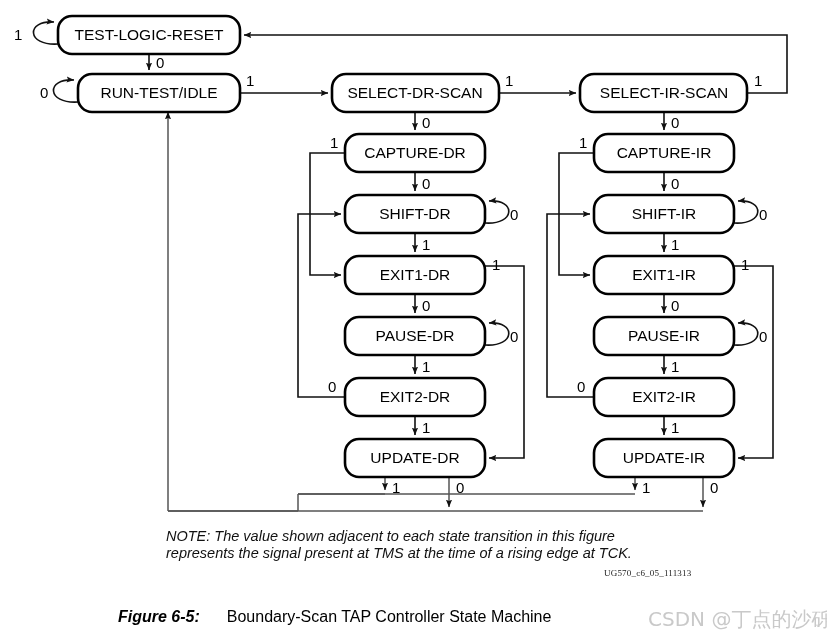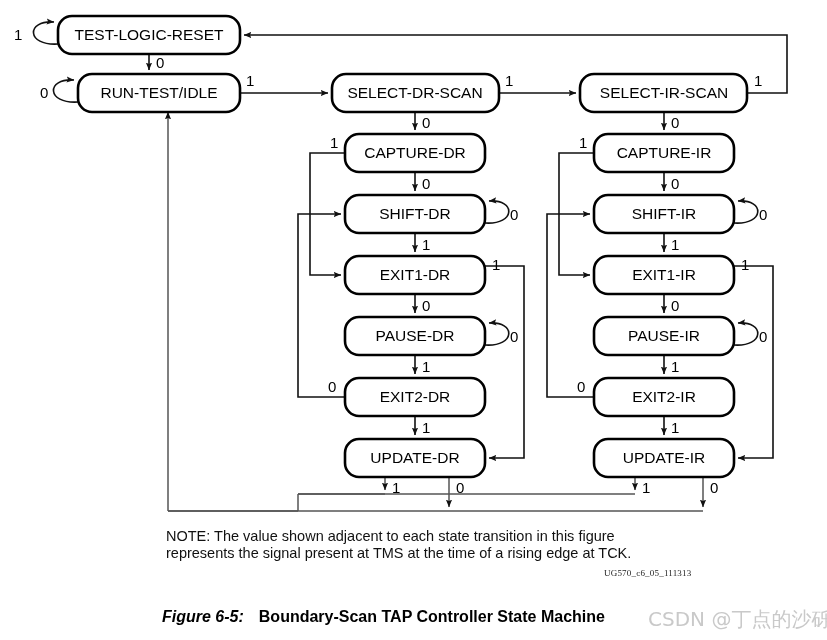--- a/index.html
+++ b/index.html
@@ -1,28 +1,28 @@
 <!DOCTYPE html>
 <html><head>
 <meta charset="utf-8">
 <style>
   html,body{margin:0;padding:0;background:#ffffff;}
   body{width:827px;height:640px;position:relative;overflow:hidden;
        font-family:"Liberation Sans",sans-serif;color:#000;}
   #diagram{position:absolute;left:0;top:0;width:827px;height:640px;}
   .note{position:absolute;left:166px;top:528px;width:560px;
         font-family:"Liberation Sans",sans-serif;font-size:14.5px;
-        line-height:17px;color:#111;white-space:pre-line;}
+        line-height:17px;color:#111;white-space:pre-line;font-style:italic;}
   .docid{position:absolute;left:604px;top:568px;
          font-family:Liberation Serif, serif;font-size:9px;
          color:#222;letter-spacing:.2px;}
   .caption{position:absolute;left:118px;top:608px;
            font-family:"Liberation Sans",sans-serif;font-size:16px;}
-  .cap-fig{font-style:italic;font-weight:bold;margin-left:44px;}
-  .cap-title{font-weight:bold;margin-left:15px;}
+  .cap-fig{font-style:italic;font-weight:bold;}
+  .cap-title{font-weight:normal;margin-left:27px;}
   .watermark{position:absolute;left:648px;top:606px;font-size:20px;
              color:#c9c9c9;font-family:"DejaVu Sans",sans-serif;
              white-space:nowrap;pointer-events:none;}
   .st-label{font-family:"Liberation Sans",sans-serif;font-size:15.5px;
             fill:#000;text-anchor:middle;dominant-baseline:middle;}
   .tr-label{font-family:"Liberation Sans",sans-serif;font-size:15px;fill:#000;}
   .box{fill:#fff;stroke:#000;stroke-width:2.6;}
   .ln{stroke:#555;stroke-width:1.5;fill:none;}
   .lnk{stroke:#111;stroke-width:1.6;fill:none;}
 </style>

